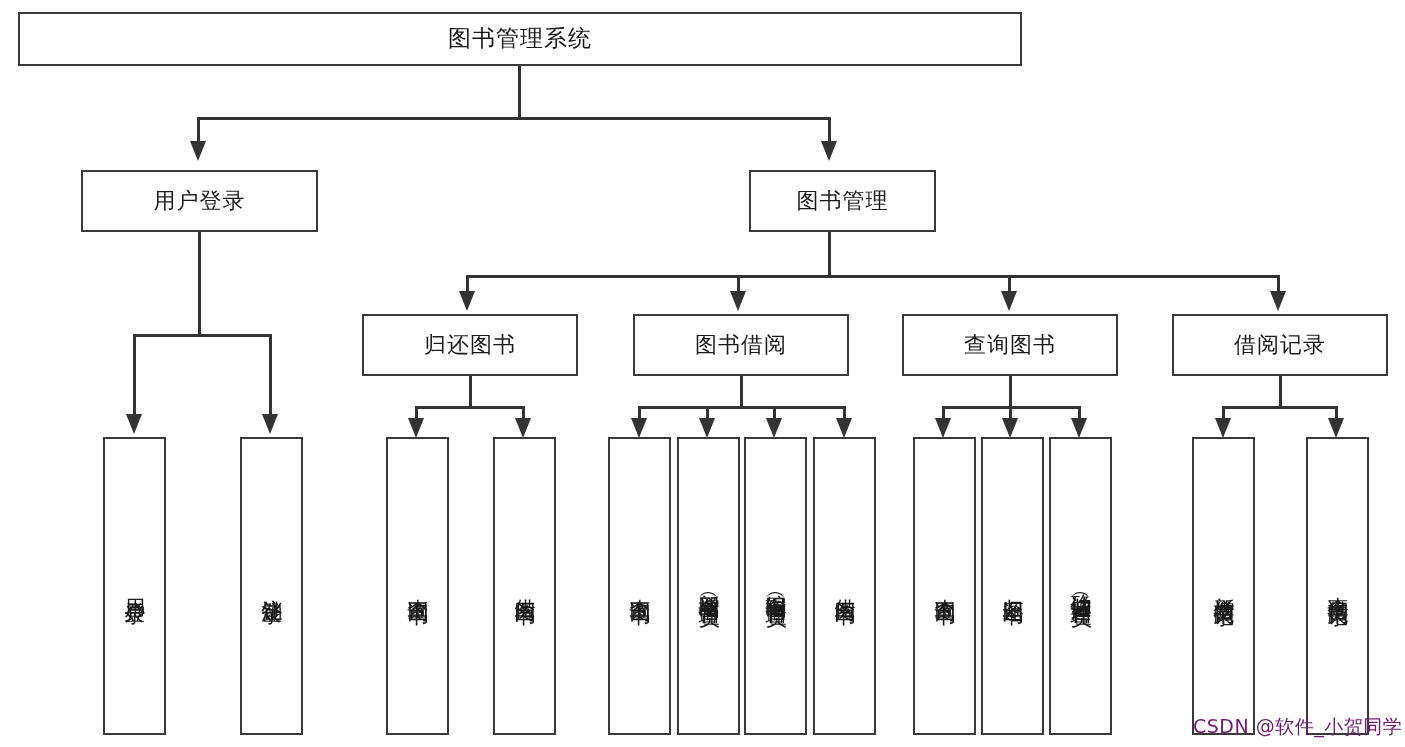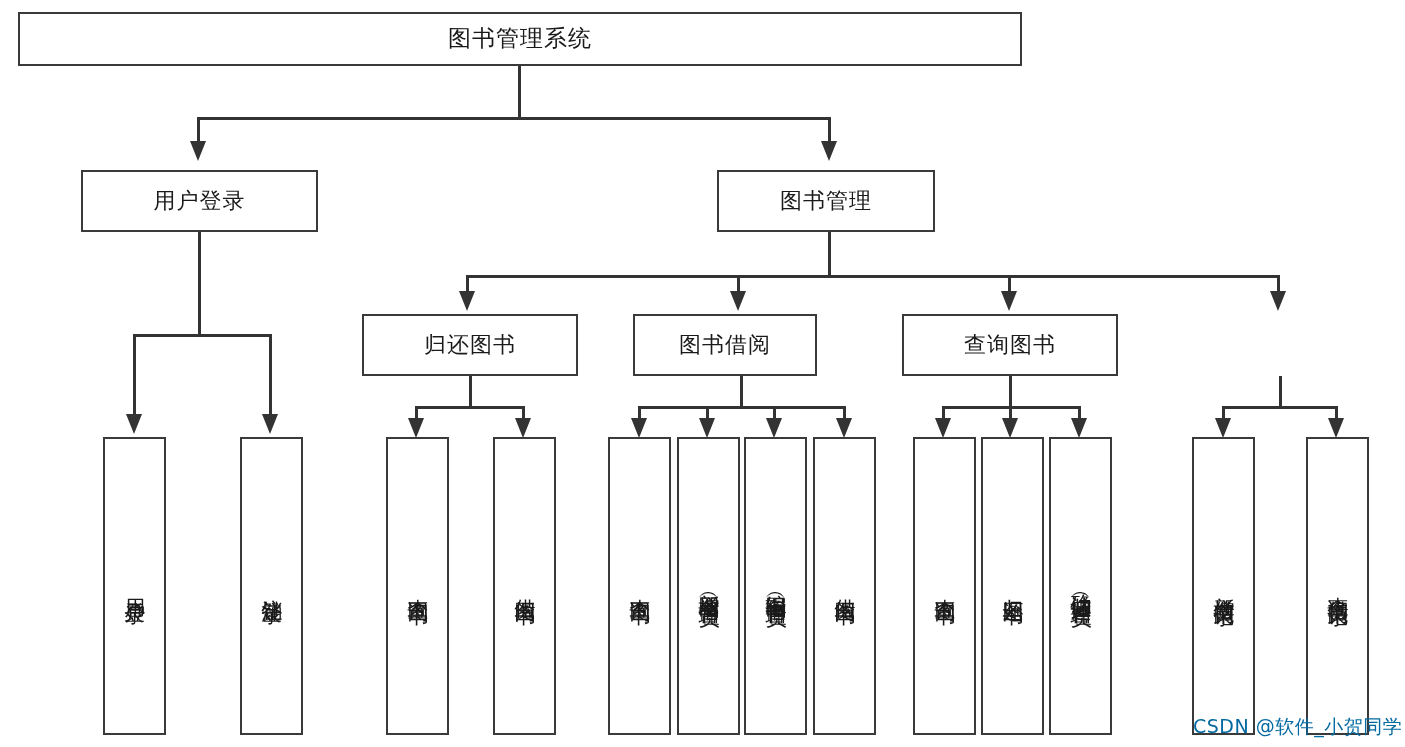--- a/index.html
+++ b/index.html
@@ -61,21 +61,21 @@
   .arrow {
     position: absolute;
     width: 0;
     height: 0;
     border-left: 8px solid transparent;
     border-right: 8px solid transparent;
     border-top: 20px solid #333333;
   }
   #watermark {
     position: absolute;
-    color: #0369a1;
+    color: #701a75;
     font-size: 19px;
     letter-spacing: 0.5px;
     white-space: nowrap;
     pointer-events: none;
   }
 </style>
 </head>
 <body>
 
 <div id="stage">
@@ -87,21 +87,21 @@
   <div class="edge h" style="left:197px; top:117px; width:634px; height:3px;"></div>
 
   <div class="edge v" style="left:197px; top:117px; width:3px; height:26px;"></div>
   <div class="arrow" style="left:190px; top:141px;"></div>
 
   <div class="edge v" style="left:828px; top:117px; width:3px; height:26px;"></div>
   <div class="arrow" style="left:821px; top:141px;"></div>
 
   <div class="node horiz" style="left:81px; top:170px; width:237px; height:62px;">用户登录</div>
 
-  <div class="node horiz" style="left:717px; top:170px; width:218px; height:62px;">图书管理</div>
+  <div class="node horiz" style="left:749px; top:170px; width:187px; height:62px;">图书管理</div>
 
   <div class="edge v" style="left:198px; top:232px; width:3px; height:105px;"></div>
   <div class="edge h" style="left:133px; top:334px; width:139px; height:3px;"></div>
   <div class="edge v" style="left:133px; top:334px; width:3px; height:82px;"></div>
   <div class="arrow" style="left:126px; top:414px;"></div>
   <div class="edge v" style="left:269px; top:334px; width:3px; height:82px;"></div>
   <div class="arrow" style="left:262px; top:414px;"></div>
 
   <div class="edge v" style="left:828px; top:232px; width:3px; height:45px;"></div>
   <div class="edge h" style="left:466px; top:275px; width:814px; height:3px;"></div>
@@ -109,24 +109,25 @@
   <div class="arrow" style="left:459px; top:291px;"></div>
   <div class="edge v" style="left:737px; top:275px; width:3px; height:18px;"></div>
   <div class="arrow" style="left:730px; top:291px;"></div>
   <div class="edge v" style="left:1008px; top:275px; width:3px; height:18px;"></div>
   <div class="arrow" style="left:1001px; top:291px;"></div>
   <div class="edge v" style="left:1277px; top:275px; width:3px; height:18px;"></div>
   <div class="arrow" style="left:1270px; top:291px;"></div>
 
   <div class="node horiz" style="left:362px; top:314px; width:216px; height:62px;">归还图书</div>
 
-  <div class="node horiz" style="left:633px; top:314px; width:184px; height:62px;">图书借阅</div>
+  <div class="node horiz" style="left:633px; top:314px; width:216px; height:62px;">图书借阅</div>
 
   <div class="node horiz" style="left:902px; top:314px; width:216px; height:62px;">查询图书</div>
 
+  <div class="node horiz" style="left:1172px; top:314px; width:216px; height:62px;">借阅记录</div>
 
   <div class="edge v" style="left:469px; top:376px; width:3px; height:32px;"></div>
   <div class="edge h" style="left:415px; top:406px; width:110px; height:3px;"></div>
   <div class="edge v" style="left:415px; top:406px; width:3px; height:16px;"></div>
   <div class="arrow" style="left:408px; top:418px;"></div>
   <div class="edge v" style="left:522px; top:406px; width:3px; height:16px;"></div>
   <div class="arrow" style="left:515px; top:418px;"></div>
 
   <div class="edge v" style="left:740px; top:376px; width:3px; height:32px;"></div>
   <div class="edge h" style="left:638px; top:406px; width:208px; height:3px;"></div>

